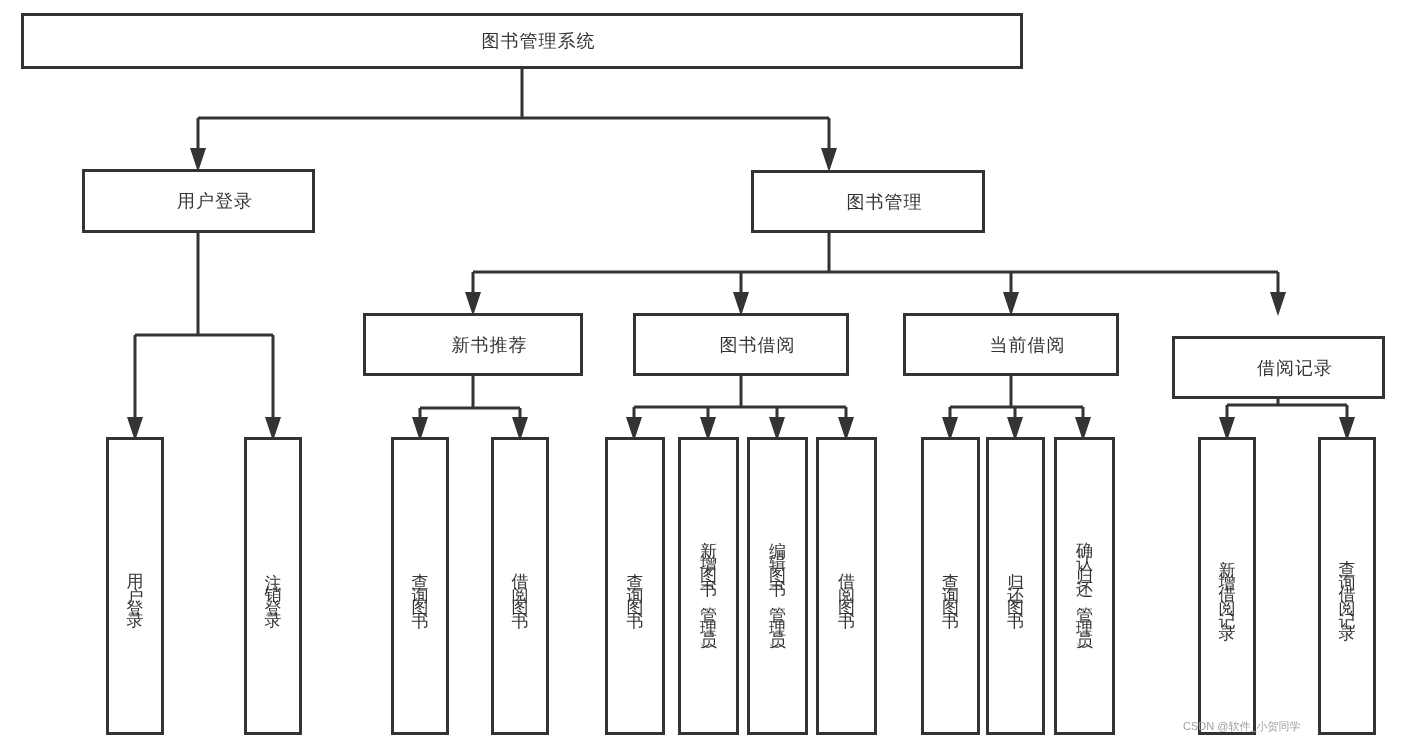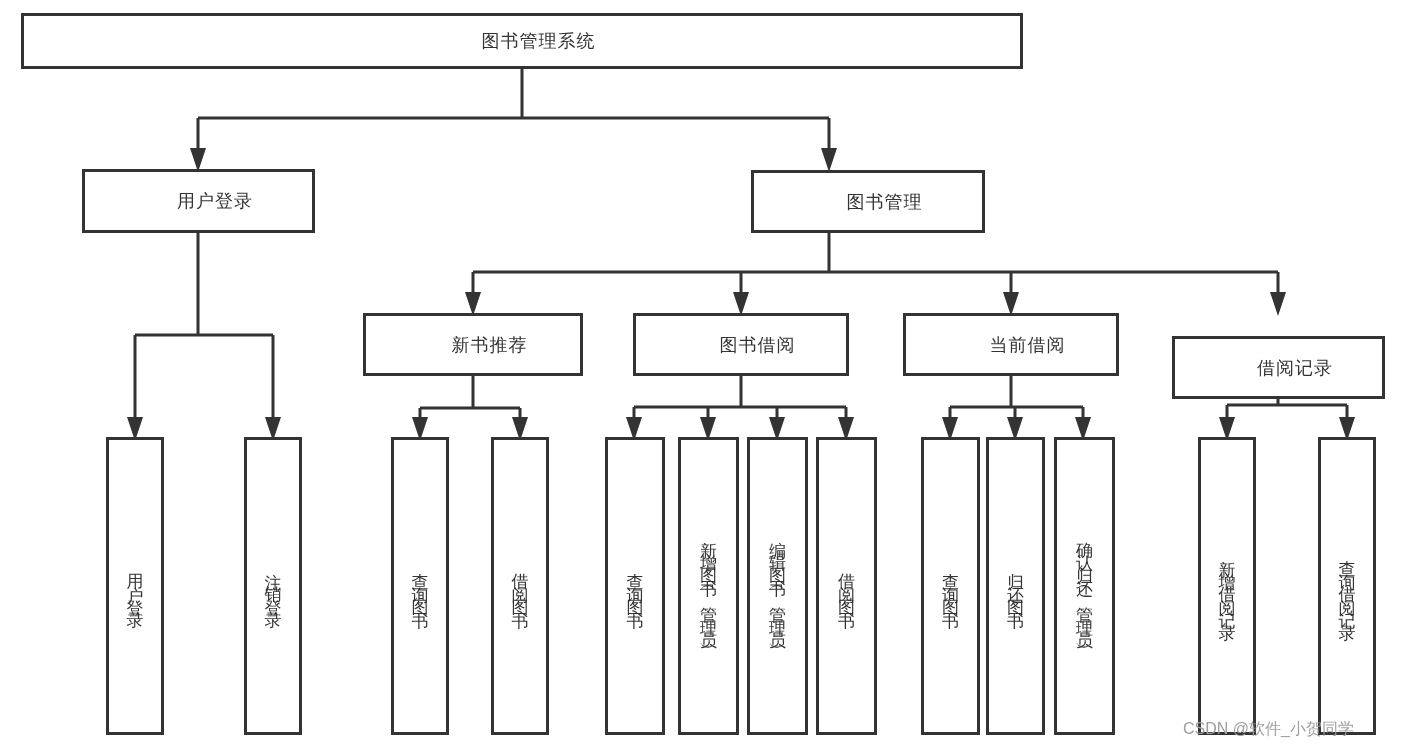--- a/index.html
+++ b/index.html
@@ -33,21 +33,21 @@
     text-orientation: mixed;
     font-size: 17px;
     letter-spacing: 13px;
     line-height: 1;
     color: #333333;
   }
   .watermark {
     position: absolute;
     left: 1183px;
     top: 719px;
-    font-size: 16px;
+    font-size: 11px;
     color: #9e9e9e;
     white-space: nowrap;
   }
 </style>
 </head>
 <body>
 
 <div class="stage">
 
   <svg class="wires" viewBox="0 0 1405 747" xmlns="http://www.w3.org/2000/svg">

